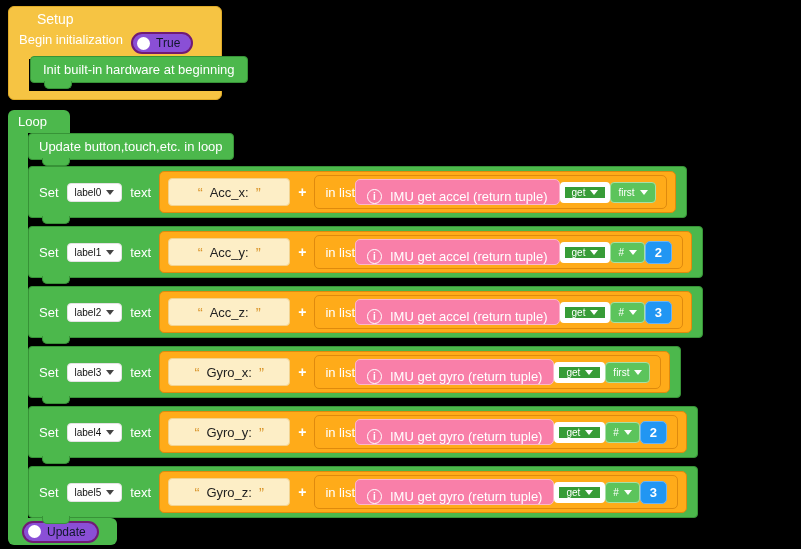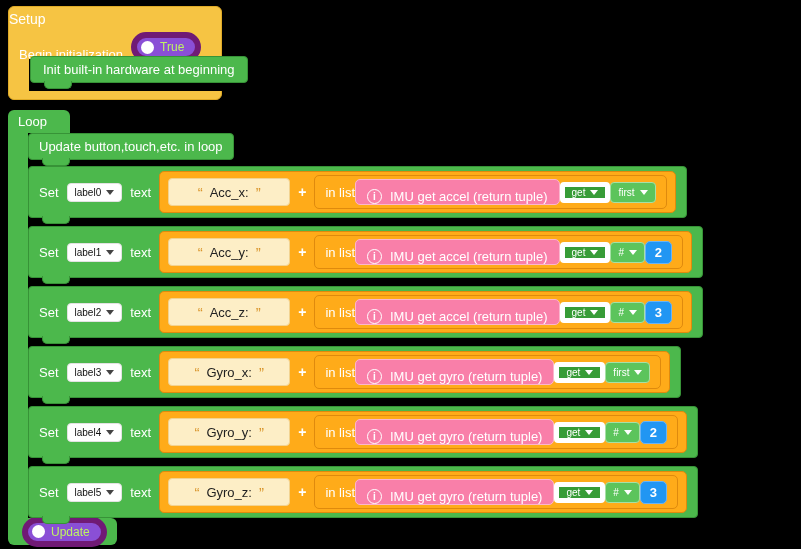--- a/index.html
+++ b/index.html
@@ -2,26 +2,26 @@
 <html><head>
 <meta charset="utf-8">
 <style>
   *{box-sizing:border-box;margin:0;padding:0}
   html,body{width:801px;height:549px;background:#000;font-family:"Liberation Sans",sans-serif;overflow:hidden}
   body{position:relative;color:#fff}
   .abs{position:absolute}
 
   
   .setup{left:8px;top:6px;width:214px;height:94px;background:#f6c443;border:1px solid #e0ab27;border-radius:6px}
-  .setup-title{padding:4px 0 0 0;font-size:14px;color:#fff}
-  .setup-begin{display:flex;align-items:flex-end;gap:8px;padding:5px 0 0 10px;font-size:13px;color:#fff}
+  .setup-title{padding:4px 0 0 28px;font-size:14px;color:#fff}
+  .setup-begin{display:flex;align-items:flex-start;gap:8px;padding:5px 0 0 10px;font-size:13px;color:#fff}
   .setup-mouth{position:absolute;left:20px;top:52px;right:-1px;height:32px;background:#000}
 
   
-  .pill{display:inline-flex;align-items:center;gap:6px;background:#8a4fd6;border:6px solid #701a75;border-radius:999px;padding:2px 11px 2px 4px;font-size:12px;color:#bef264}
+  .pill{display:inline-flex;align-items:center;gap:6px;background:#8a4fd6;border:2px solid #701a75;border-radius:999px;padding:2px 11px 2px 4px;font-size:12px;color:#0f172a}
   .dot{width:13px;height:13px;border-radius:50%;background:#fff}
 
   
   .gblock{display:flex;align-items:center;background:#4cb84c;border:1px solid #379337;border-radius:4px;color:#fff;font-size:13px}
   .stub::after{content:"";position:absolute;left:13px;bottom:-7px;width:26px;height:7px;background:#4cb84c;border:1px solid #379337;border-top:none;border-radius:0 0 5px 5px}
   .init{left:30px;top:56px;height:27px;padding:0 12px}
   .hdr{left:28px;top:133px;height:27px;padding:0 10px}
 
   
   .loop-top{left:8px;top:110px;width:62px;height:23px;background:#4cb84c;border-radius:6px 6px 0 0;padding:4px 0 0 10px;font-size:13px}

